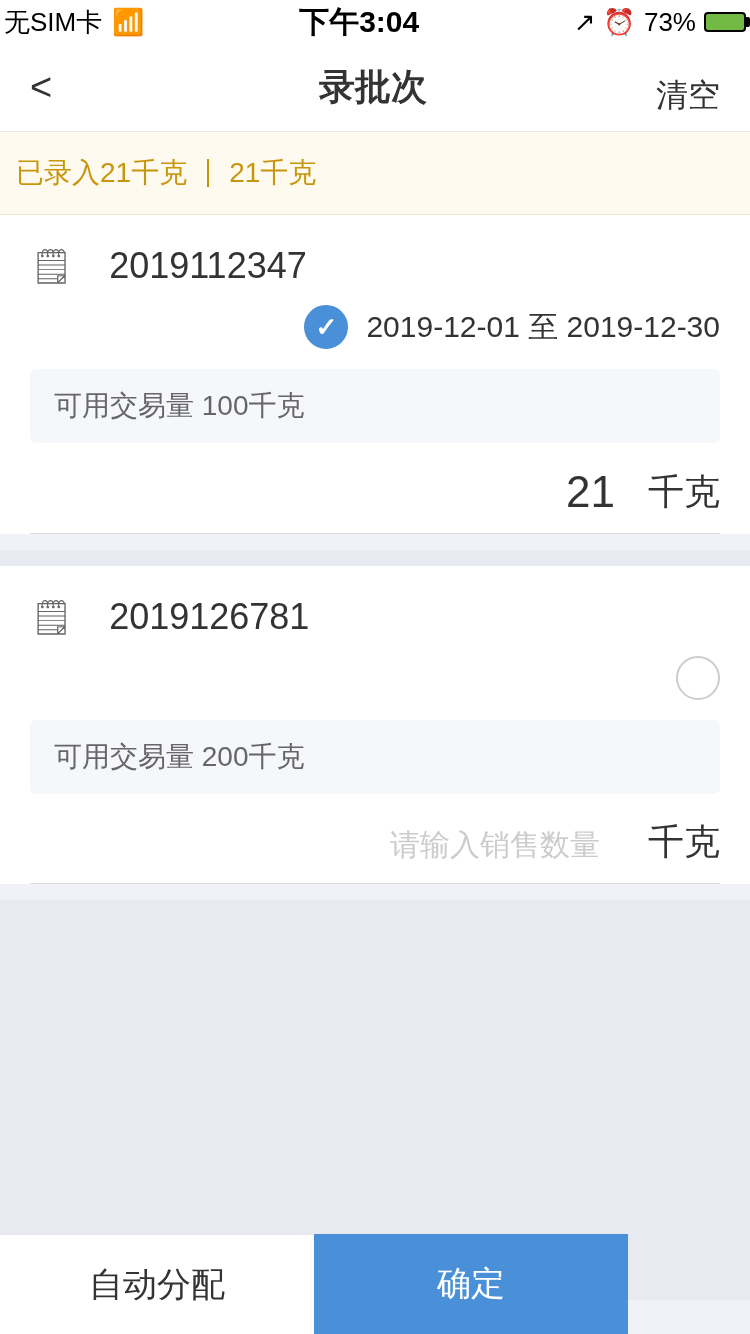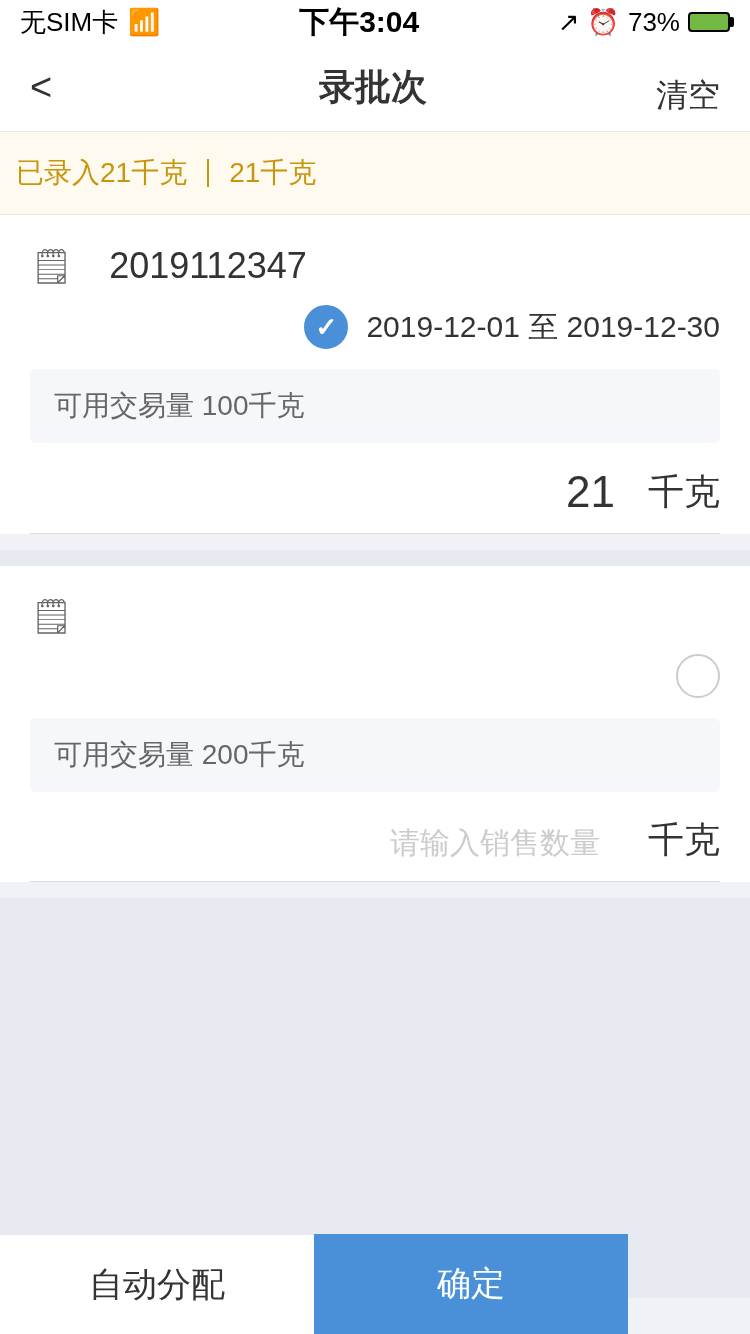--- a/index.html
+++ b/index.html
@@ -13,21 +13,21 @@
     }
 
     
     .status-bar {
       width: 750px;
       height: 44px;
       background: #fff;
       display: flex;
       align-items: center;
       justify-content: space-between;
-      padding: 0 20px;
+      padding: 0 4px;
       font-size: 28px;
     }
     .status-left {
       display: flex;
       align-items: center;
       gap: 10px;
       font-size: 26px;
       color: #000;
     }
     .status-center {
@@ -318,20 +318,21 @@
     </div>
     <div class="qty-divider"></div>
   </div>
 
   <div style="height:16px; background:#e8eaf2;"></div>
 
   <div class="card">
     <div class="card-inner">
       <div class="batch-header">
         <span class="batch-icon">🗒</span>
+        <span class="batch-id">2019126781</span>
       </div>
       <div class="batch-date-row">
         <div class="radio-btn"></div>
       </div>
       <div class="available-qty">可用交易量 200千克</div>
     </div>
     <div class="qty-row">
       <div class="qty-input-container">
         <input class="qty-input" type="number" placeholder="请输入销售数量" style="">
       </div>

